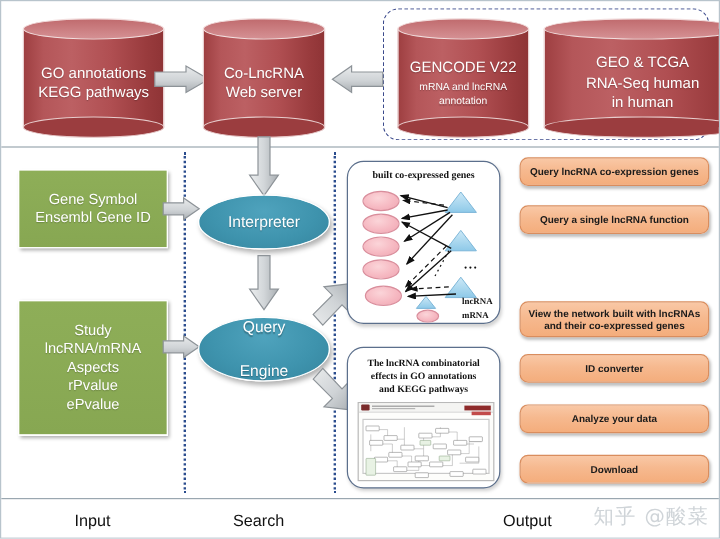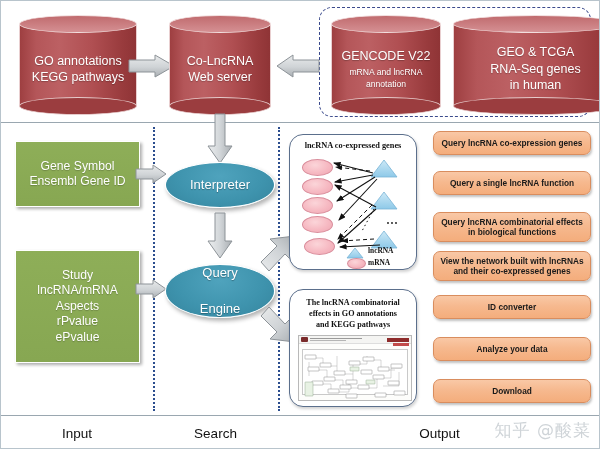--- a/index.html
+++ b/index.html
@@ -114,21 +114,21 @@
 
   
   .ell-m{
     position:absolute;border-radius:50%;
     background:radial-gradient(ellipse at 42% 34%,#fbd5d9 0%,#f6b9c2 55%,#eea6b2 100%);
     border:1px solid #d98e9c;
   }
   .tri-l{position:absolute;}
   .legend-txt{
     position:absolute;font-family:"Liberation Serif", serif;
-    font-weight:bold;font-size:7.4px;color:#111;
+    font-weight:bold;font-size:7.4px;color:#111;margin-left:17px;
   }
 
   
   .kegg{
     position:absolute;background:#fdfdfb;border:1px solid #b9b9b9;overflow:hidden;
   }
   .kegg .hdrbar{position:absolute;left:0;right:0;top:0;height:7px;background:#f4f4f2;border-bottom:1px solid #ddd;}
   .kegg .redbtn{position:absolute;right:2px;top:1.5px;width:22px;height:4.5px;background:#8e2b2b;}
   .kegg .redbtn2{position:absolute;right:2px;top:6.5px;width:16px;height:3px;background:#c24b4b;}
   .kegg .mapbox{position:absolute;left:3px;right:3px;top:13px;bottom:5px;border:1px solid #c9c9c9;background:#fff;}
@@ -226,21 +226,21 @@
         <span class="l3">annotation</span>
       </div>
     </div>
 
     <div class="cyl" style="left:452px;top:14px;width:118px;height:100px;padding-left:47px;">
       <div class="body"></div>
       <div class="bot"></div>
       <div class="top"></div>
       <div class="lbl">
         <span class="l1">GEO &amp; TCGA</span>
-        <span class="l1">RNA-Seq genes</span>
+        <span class="l1">RNA-Seq human</span>
         <span class="l1">in human</span>
       </div>
     </div>
   </div>
 
   <div class="hr-main"></div>
 
   <div class="vdot" style="left:152px;top:126px;height:284px;"></div>
   <div class="vdot" style="left:277px;top:126px;height:284px;"></div>
 
@@ -325,21 +325,21 @@
             <stop offset="55%" stop-color="#cfd3d6"></stop>
             <stop offset="100%" stop-color="#a9aeb2"></stop>
       </linearGradient>
         </defs>
       <path d="M4 12 L20 28 L13 35 L38 38 L35 13 L28 20 L12 3 Z" fill="url(#ag6)" stroke="#8d9398" stroke-width="1"></path>
     </svg>
   </div>
 
   <div class="outpanel" style="left:288px;top:133px;width:128px;height:136px;">
 
-    <div class="panel-title" style="top:6px;font-size:8.3px;">lncRNA co-expressed genes</div>
+    <div class="panel-title" style="top:6px;font-size:8.3px;">built co-expressed genes</div>
 
     <div class="ell-m" style="left:12px;top:24px;width:29px;height:15px;"></div>
     <div class="ell-m" style="left:12px;top:43px;width:29px;height:15px;"></div>
     <div class="ell-m" style="left:12px;top:62px;width:29px;height:15px;"></div>
     <div class="ell-m" style="left:12px;top:81px;width:29px;height:15px;"></div>
     <div class="ell-m" style="left:14px;top:103px;width:29px;height:15px;"></div>
 
     <div class="tri-l" style="left:80px;top:24px;">
       <svg width="28" height="19" viewBox="0 0 28 19">
         <defs>
@@ -454,21 +454,20 @@
           </g>
         </svg>
       </div>
     </div>
   </div>
 
   <div class="obtn" style="left:432px;top:130px;width:158px;height:24px;">Query lncRNA co-expression genes</div>
 
   <div class="obtn" style="left:432px;top:170px;width:158px;height:24px;">Query a single lncRNA function</div>
 
-  <div class="obtn" style="left:432px;top:211px;width:158px;height:30px;">Query lncRNA combinatorial effects in biological functions</div>
 
   <div class="obtn" style="left:432px;top:250px;width:158px;height:30px;">View the network built with lncRNAs and their co-expressed genes</div>
 
   <div class="obtn" style="left:432px;top:294px;width:158px;height:24px;">ID converter</div>
 
   <div class="obtn" style="left:432px;top:336px;width:158px;height:24px;">Analyze your data</div>
 
   <div class="obtn" style="left:432px;top:378px;width:158px;height:24px;">Download</div>
 
   <div id="bottom-rule"></div>

